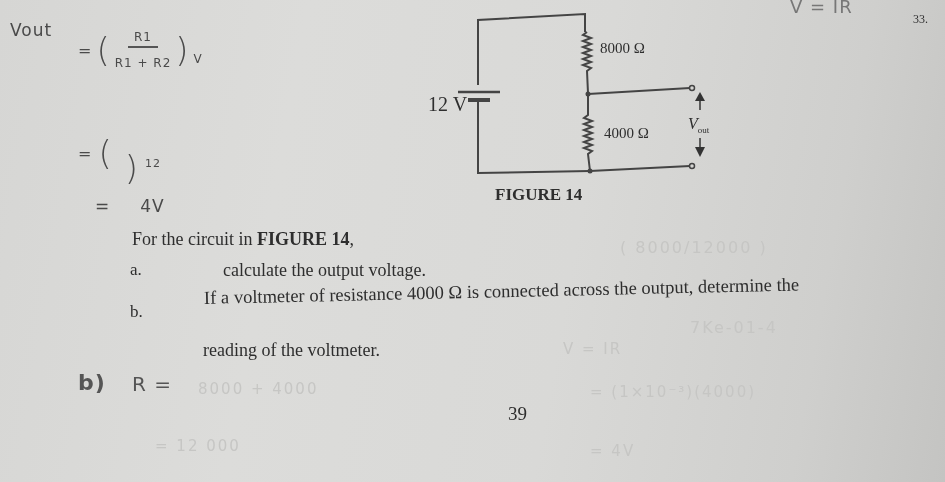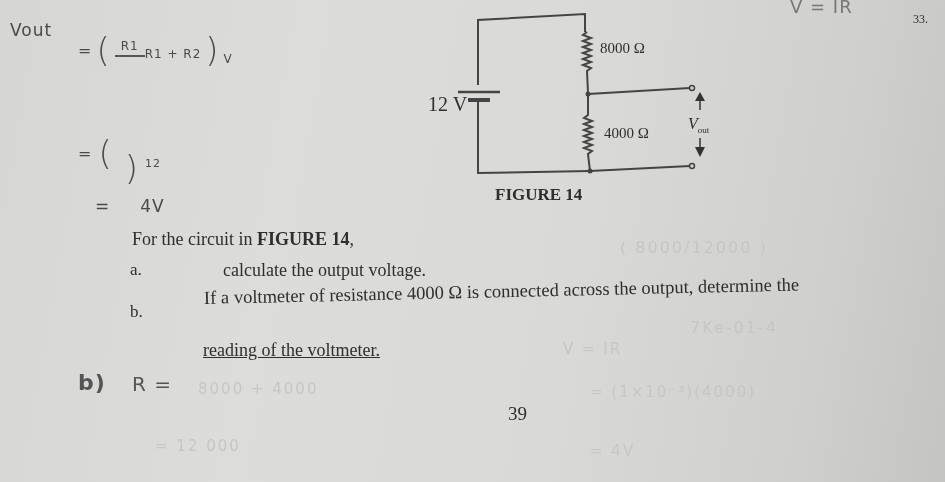--- a/index.html
+++ b/index.html
@@ -6,21 +6,21 @@
     body {
       width: 945px; height: 482px; overflow: hidden; position: relative;
       background: linear-gradient(100deg, #d6d6d4 0%, #dcdcda 30%, #d9d9d7 60%, #cfcfcd 85%, #c4c4c2 100%);
       font-family: "Liberation Serif", serif;
       color: #2b2b2b;
     }
     .abs { position: absolute; }
     .hand { font-family: "DejaVu Sans", sans-serif; color: #4a4a4a; letter-spacing: 1px; }
     .faint { font-family: "DejaVu Sans", sans-serif; color: #c6c6c4; letter-spacing: 2px; }
     .print { font-family: "Liberation Serif", serif; color: #2e2e2e; }
-    .frac { display: inline-flex; flex-direction: row; align-items: flex-start; vertical-align: middle; }
+    .frac { display: inline-flex; flex-direction: column; align-items: center; vertical-align: middle; }
     .frac .num { border-bottom: 2px solid #555; padding: 0 6px 2px; }
     .frac .den { padding-top: 8px; }
   </style>
 </head>
 <body>
 
 <div class="abs print" style="left:913px; top:12px; font-size:12px;">33.</div>
 
 <div class="abs hand" style="left:790px; top:-4px; font-size:18px; color:#777;">V = IR</div>
 
@@ -90,21 +90,21 @@
 
 <div class="abs print" style="left:132px; top:229px; font-size:18px;">
   <span>For the circuit in </span><b>FIGURE 14</b><span>,</span>
 </div>
 
 <div class="abs print" style="left:130px; top:260px; font-size:17px;">a.</div>
 <div class="abs print" style="left:206px; top:260px; font-size:18px;margin-left:17px;">calculate the output voltage.</div>
 
 <div class="abs print" style="left:130px; top:302px; font-size:17px;">b.</div>
 <div class="abs print" style="left:204px; top:288px; font-size:18.5px; white-space:nowrap; transform:rotate(-1.3deg); transform-origin:left center;">If a voltmeter of resistance 4000 Ω is connected across the output, determine the</div>
-<div class="abs print" style="left:203px; top:340px; font-size:18px;text-decoration:underline;">reading of the voltmeter.</div>
+<div class="abs print" style="left:203px; top:340px; font-size:18px;">reading of the voltmeter.</div>
 
 <div class="abs faint" style="left:620px; top:238px; font-size:16px;">( 8000/12000 )</div>
 <div class="abs faint" style="left:563px; top:340px; font-size:15px;">V = IR</div>
 <div class="abs faint" style="left:690px; top:318px; font-size:16px;">7Ke-01-4</div>
 
 <div class="abs hand" style="left:78px; top:370px; font-size:22px; font-weight:bold; color:#555;">b)</div>
 <div class="abs hand" style="left:132px; top:372px; font-size:20px; color:#555;">R =</div>
 <div class="abs faint" style="left:198px; top:380px; font-size:15px;">8000 + 4000</div>
 <div class="abs faint" style="left:155px; top:437px; font-size:15px;">= 12 000</div>
 <div class="abs faint" style="left:590px; top:383px; font-size:15px;">= (1×10⁻³)(4000)</div>

